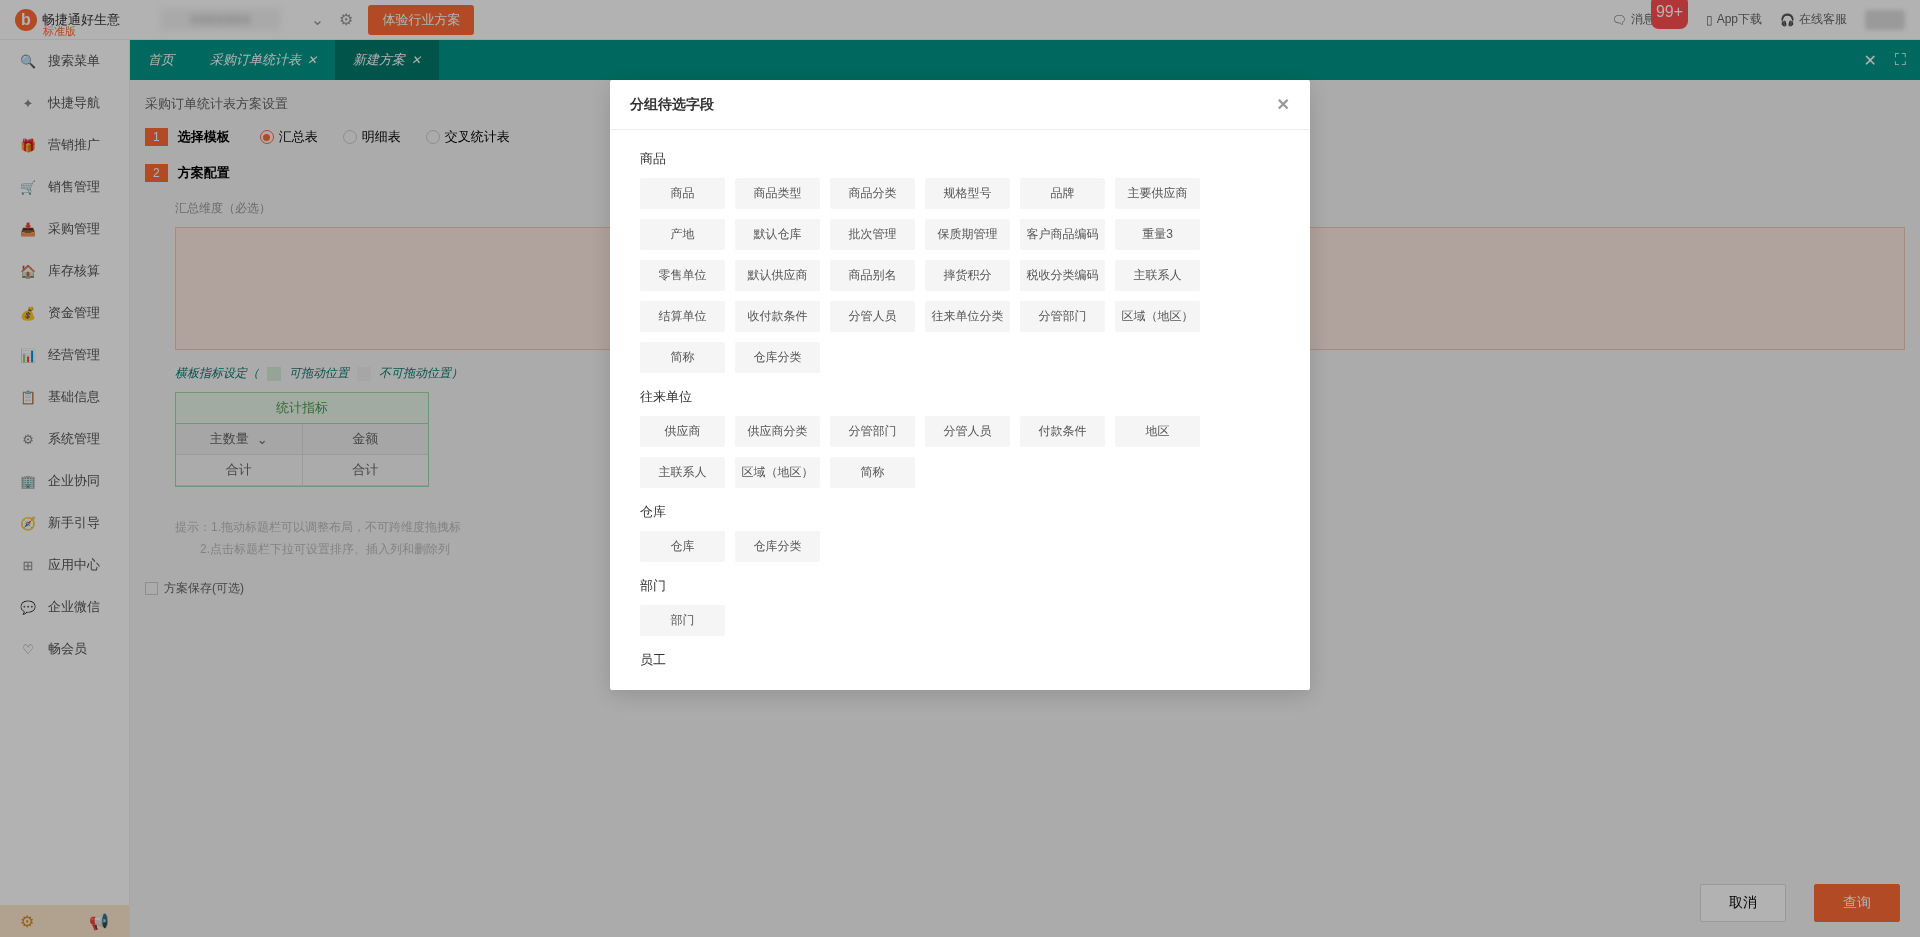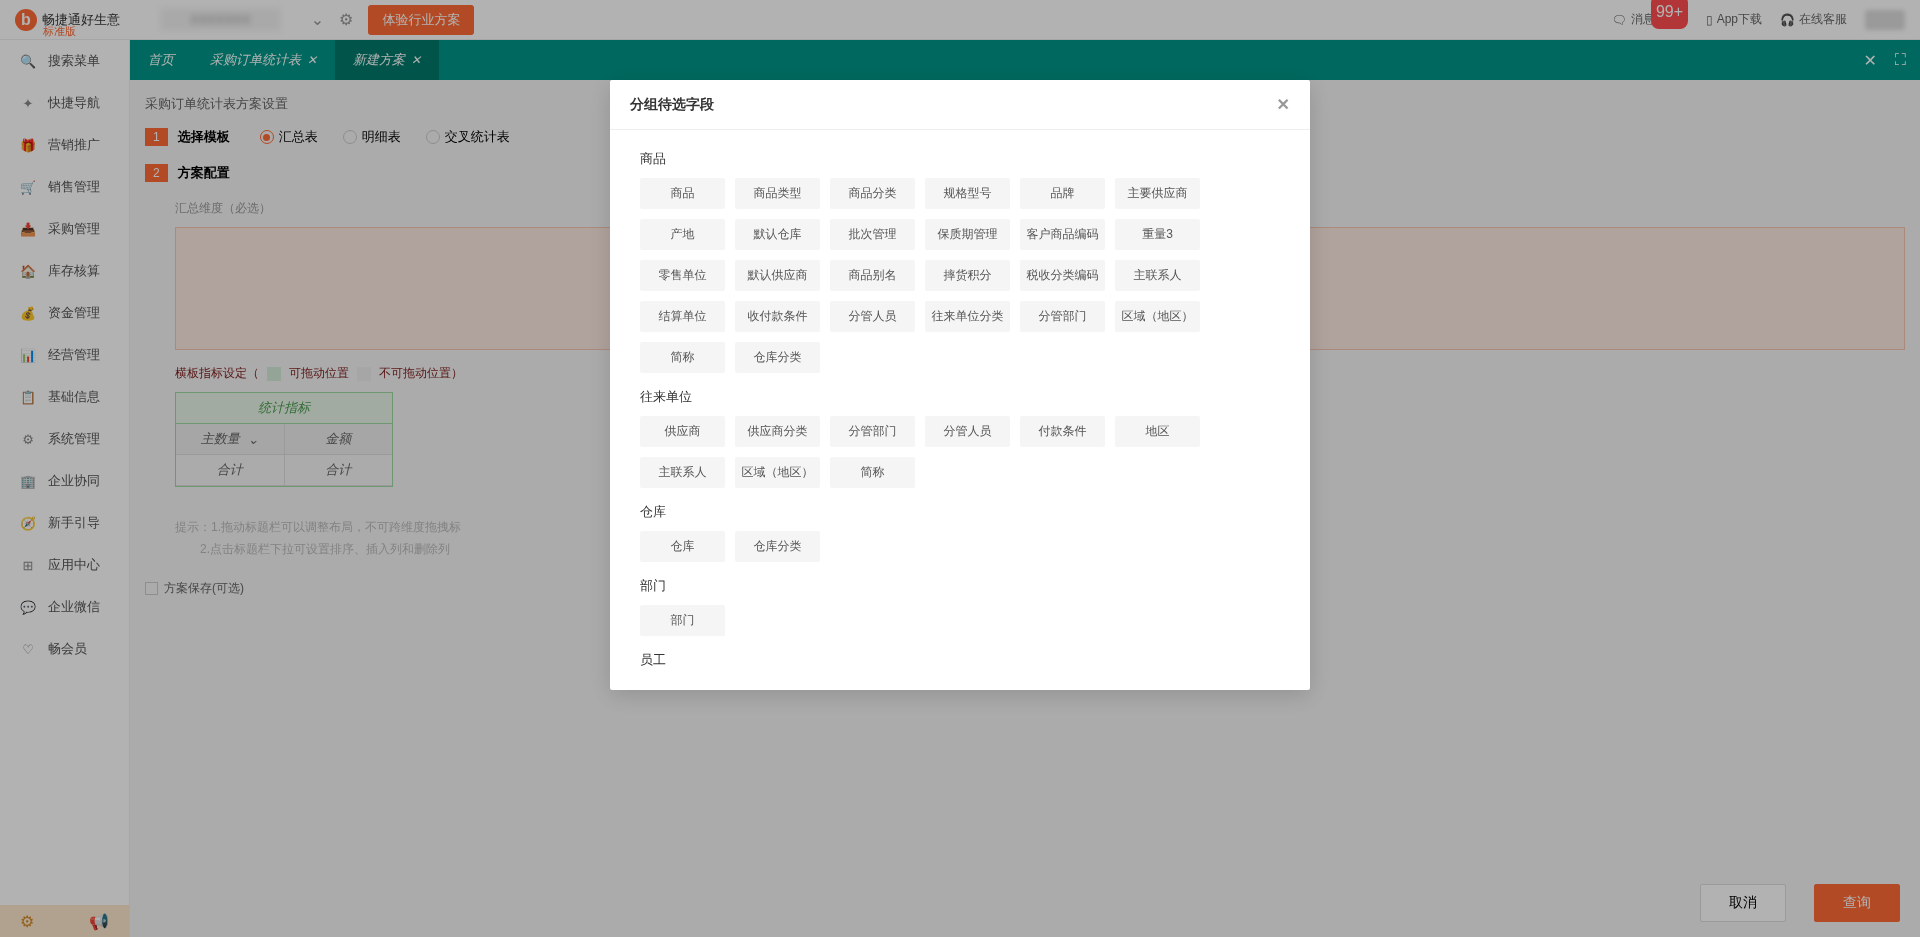--- a/index.html
+++ b/index.html
@@ -47,26 +47,26 @@
 .rdot.on::after { content: ""; width: 7px; height: 7px; background: #ff6b35; border-radius: 50%; }
 
 .dim-block { margin-left: 30px; }
 .dim-title { font-size: 12px; color: #999; margin: 10px 0; }
 .dim-field { background: #fde8e0; border: 1px solid #f5c5b0; padding: 18px 25px; display: flex; align-items: center; gap: 15px; flex-direction: column; }
 .req { color: #f56b3c; }
 .dim-label { font-size: 13px; color: #666; }
 .dash { color: #999; letter-spacing: -2px; }
 .dim-ph { font-size: 13px; color: #999; }
 
-.legend { font-size: 12px; color: #7f1d1d; margin: 15px 0 10px 30px; display: flex; align-items: center; gap: 8px; }
+.legend { font-size: 12px; color: #0f766e; margin: 15px 0 10px 30px; display: flex; align-items: center; gap: 8px; font-style: italic; }
 .legend-box { width: 14px; height: 14px; display: inline-block; }
 .legend-box.drag { background: #d4edda; }
 .legend-box.nodrag { background: #eee; }
 
-.tbl { border: 1px solid #9fd9a2; margin-left: 30px; width: 218px; font-style: italic; }
+.tbl { border: 1px solid #9fd9a2; margin-left: 30px; width: 254px; }
 .tbl-head { background: #e8f5e9; text-align: center; padding: 6px; font-size: 13px; color: #4a9b4e; border-bottom: 1px solid #9fd9a2; }
 .tbl-row { display: flex; }
 .tbl-cell { flex: 1; text-align: center; padding: 6px; font-size: 13px; color: #666; border-right: 1px solid #ddd; border-bottom: 1px solid #ddd; background: #f5f5f5; }
 .tbl-cell:last-child { border-right: none; }
 .tbl-cell.head2 { background: #eee; display: flex; align-items: center; justify-content: center; gap: 8px; }
 
 .tips { font-size: 12px; color: #bbb; margin: 30px 0 20px 30px; line-height: 1.8; }
 .save-row { font-size: 12px; color: #666; display: flex; align-items: center; gap: 6px; margin-top: 20px; }
 .chk { width: 13px; height: 13px; border: 1px solid #ccc; }
 

